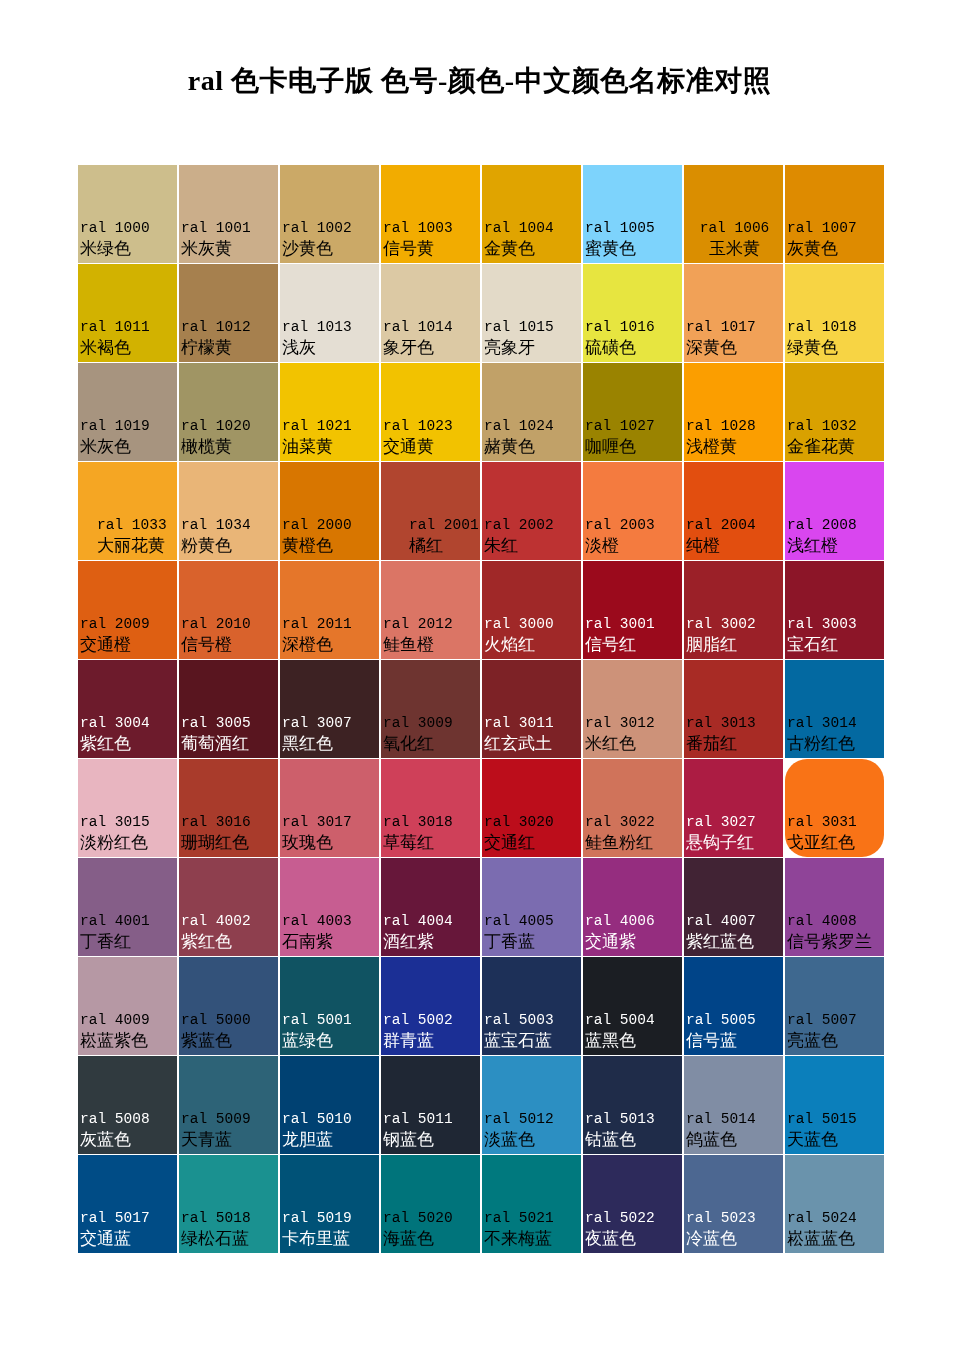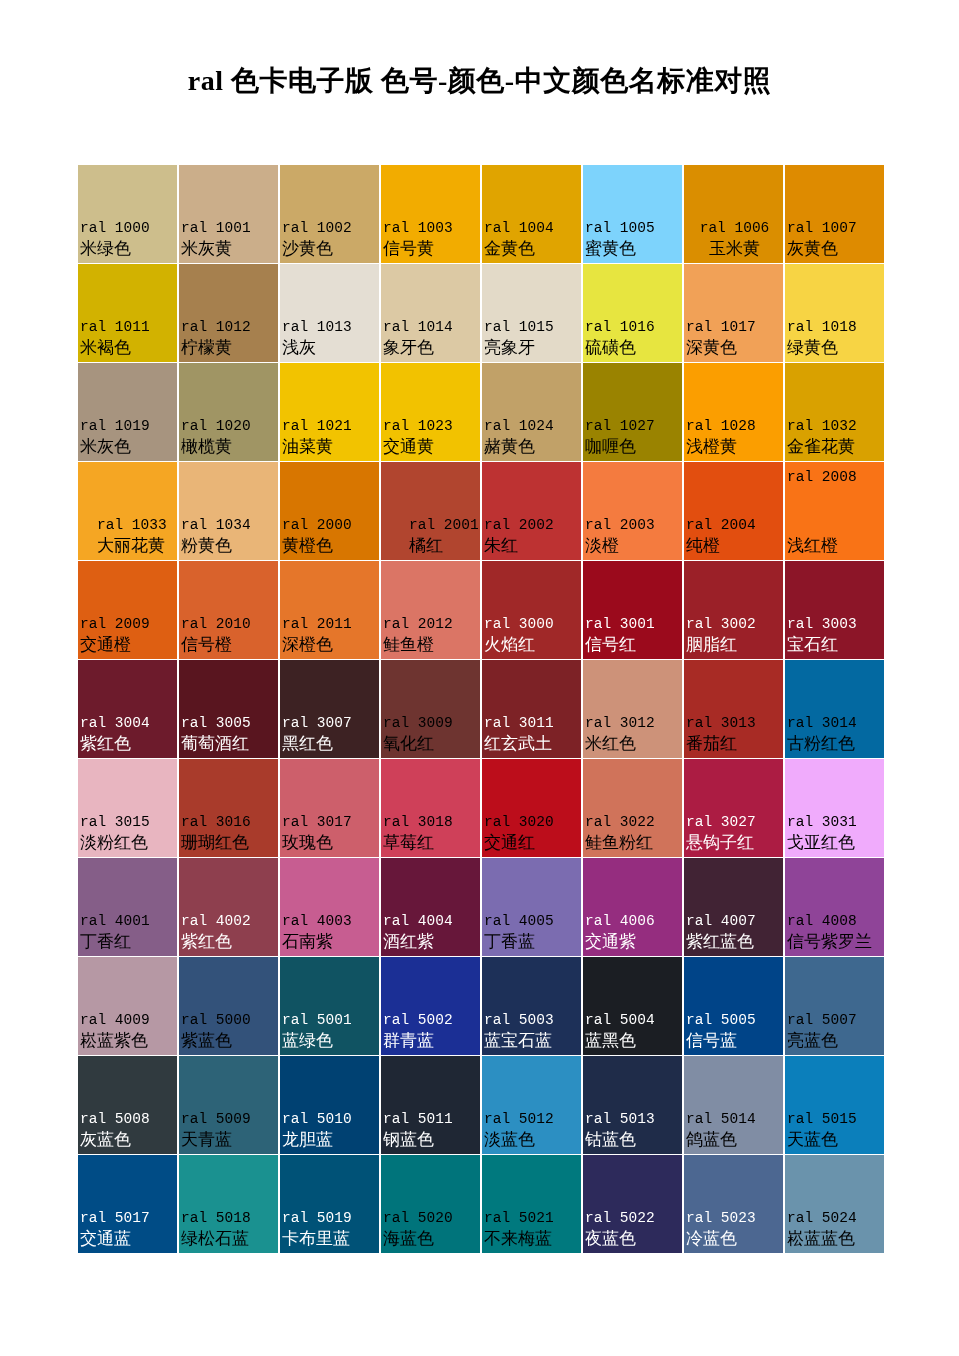--- a/index.html
+++ b/index.html
@@ -195,21 +195,21 @@
         <div class="cname">朱红</div>
       </div>
       <div class="swatch light" style="background: rgb(244, 123, 63);">
         <div class="code">ral 2003</div>
         <div class="cname">淡橙</div>
       </div>
       <div class="swatch light" style="background: rgb(226, 78, 15);">
         <div class="code">ral 2004</div>
         <div class="cname">纯橙</div>
       </div>
-      <div class="swatch light" style="background: #f97316; gap: 48px;">
+      <div class="swatch light" style="background: #d946ef;">
         <div class="code">ral 2008</div>
         <div class="cname">浅红橙</div>
       </div>
       <div class="swatch light" style="background: rgb(222, 95, 18);">
         <div class="code">ral 2009</div>
         <div class="cname">交通橙</div>
       </div>
       <div class="swatch light" style="background: rgb(217, 98, 44);">
         <div class="code">ral 2010</div>
         <div class="cname">信号橙</div>
@@ -291,21 +291,21 @@
         <div class="cname">交通红</div>
       </div>
       <div class="swatch light" style="background: rgb(208, 115, 90);">
         <div class="code">ral 3022</div>
         <div class="cname">鲑鱼粉红</div>
       </div>
       <div class="swatch dark" style="background: rgb(172, 28, 67);">
         <div class="code">ral 3027</div>
         <div class="cname">悬钩子红</div>
       </div>
-      <div class="swatch light" style="background: #f0abfc;">
+      <div class="swatch light" style="background: #f97316; border-radius: 22px;">
         <div class="code">ral 3031</div>
         <div class="cname">戈亚红色</div>
       </div>
       <div class="swatch light" style="background: rgb(133, 94, 136);">
         <div class="code">ral 4001</div>
         <div class="cname">丁香红</div>
       </div>
       <div class="swatch dark" style="background: rgb(142, 63, 78);">
         <div class="code">ral 4002</div>
         <div class="cname">紫红色</div>

